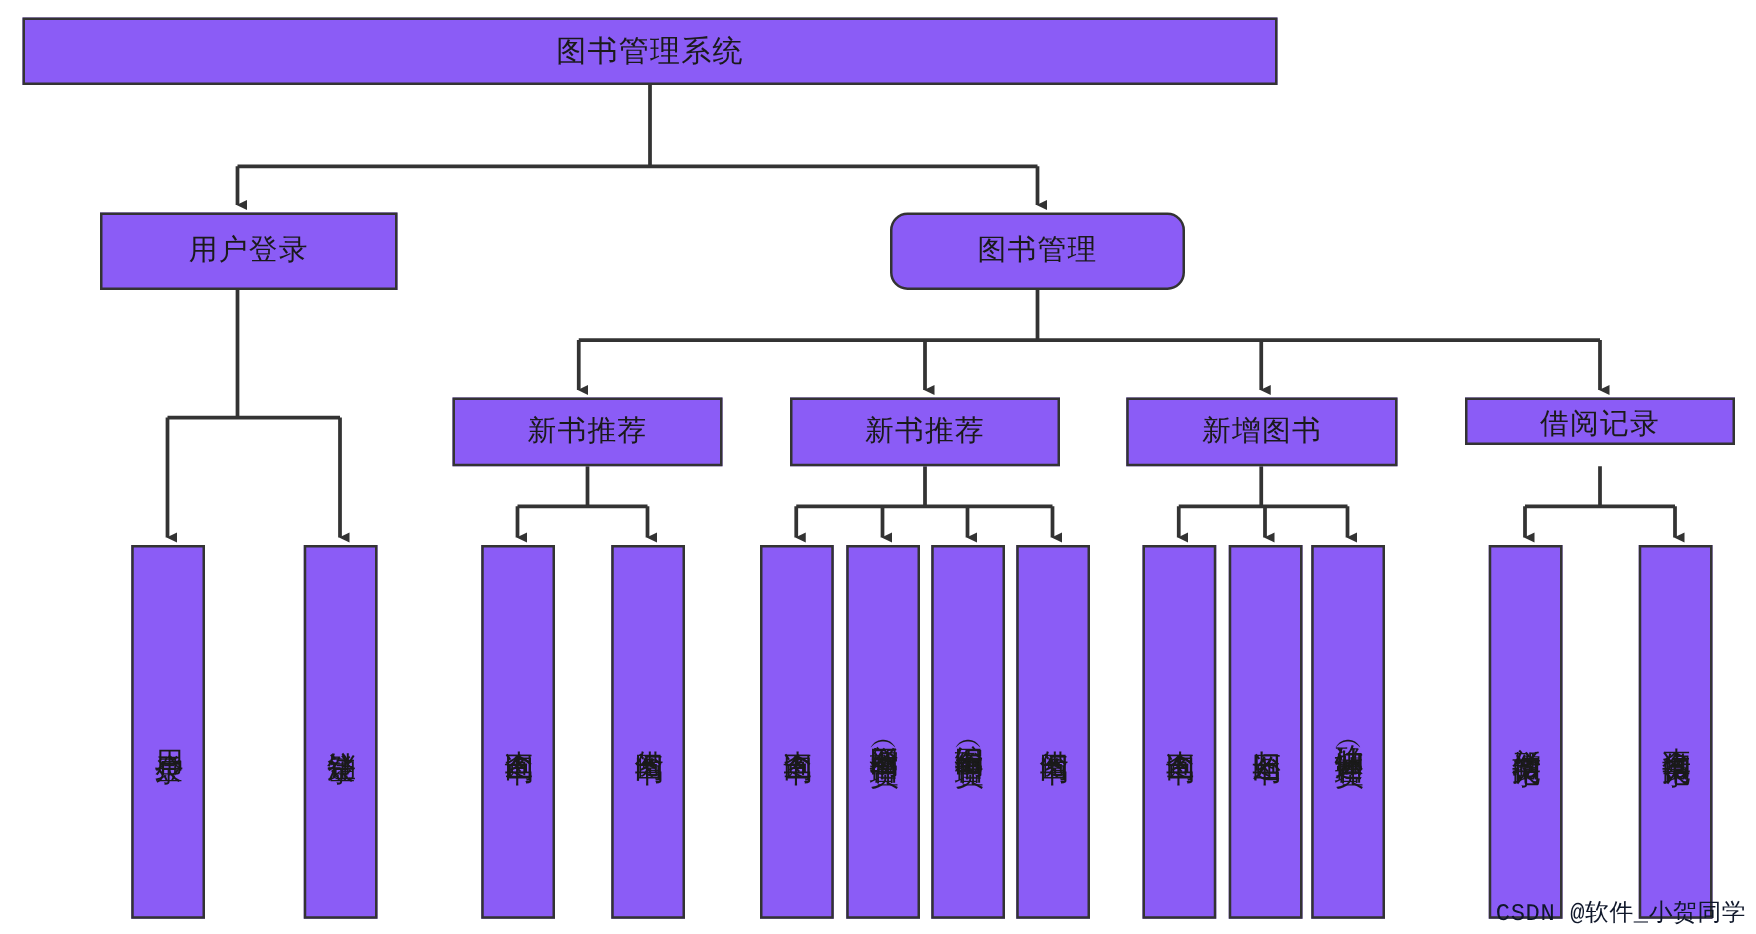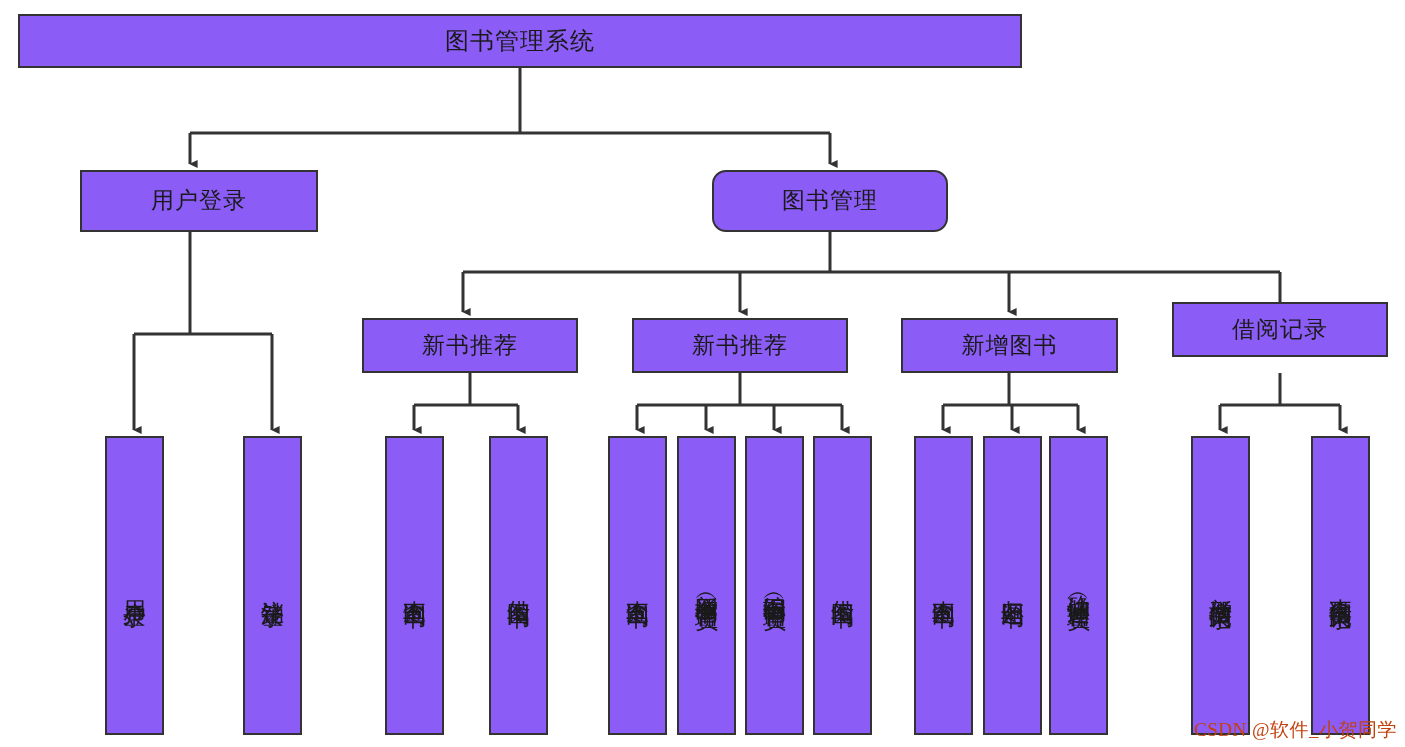--- a/index.html
+++ b/index.html
@@ -55,24 +55,24 @@
     text-align: center;
   }
   .node.root {
     font-size: 24px;
   }
   #watermark {
     position: absolute;
     right: 8px;
     bottom: 4px;
     font-size: 19px;
-    color: #c2410c;
+    color: #0f172a;
     letter-spacing: 0.5px;
     white-space: nowrap;
-    font-family: Liberation Serif, serif;
+    font-family: Liberation Mono, monospace;
   }
 </style>
 </head>
 <body>
 
 <div id="canvas">
 
   <svg id="edges" viewBox="0 0 1405 747" xmlns="http://www.w3.org/2000/svg">
     <defs>
       <marker id="arrow" markerWidth="10" markerHeight="10" refX="4.6" refY="7.6" orient="auto" markerUnits="userSpaceOnUse">
@@ -136,21 +136,21 @@
 
   <div class="node horiz" style="left:362px; top:318px; width:216px; height:55px;">
     <span>新书推荐</span>
   </div>
   <div class="node horiz" style="left:632px; top:318px; width:216px; height:55px;">
     <span>新书推荐</span>
   </div>
   <div class="node horiz" style="left:901px; top:318px; width:217px; height:55px;">
     <span>新增图书</span>
   </div>
-  <div class="node horiz" style="left:1172px; top:302px; width:216px; height:55px;">
+  <div class="node horiz" style="left:1172px; top:318px; width:216px; height:38px;align-items:flex-end;">
     <span>借阅记录</span>
   </div>
 
   <div class="node vert" style="left:105px; top:436px; width:59px; height:299px;">
     <span class="vtext">用户登录</span>
   </div>
   <div class="node vert" style="left:243px; top:436px; width:59px; height:299px;">
     <span class="vtext">注销登录</span>
   </div>
 

